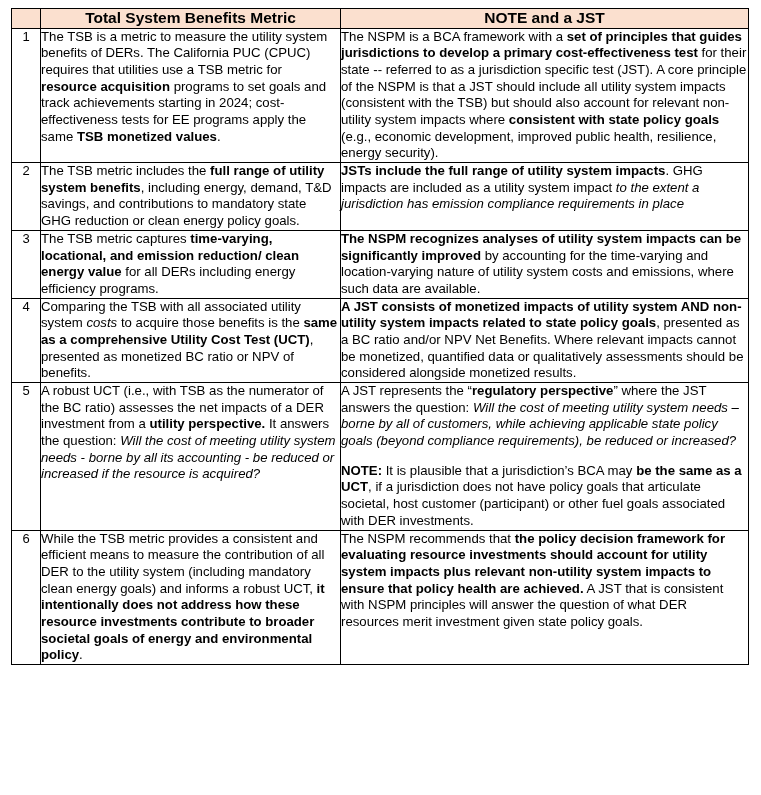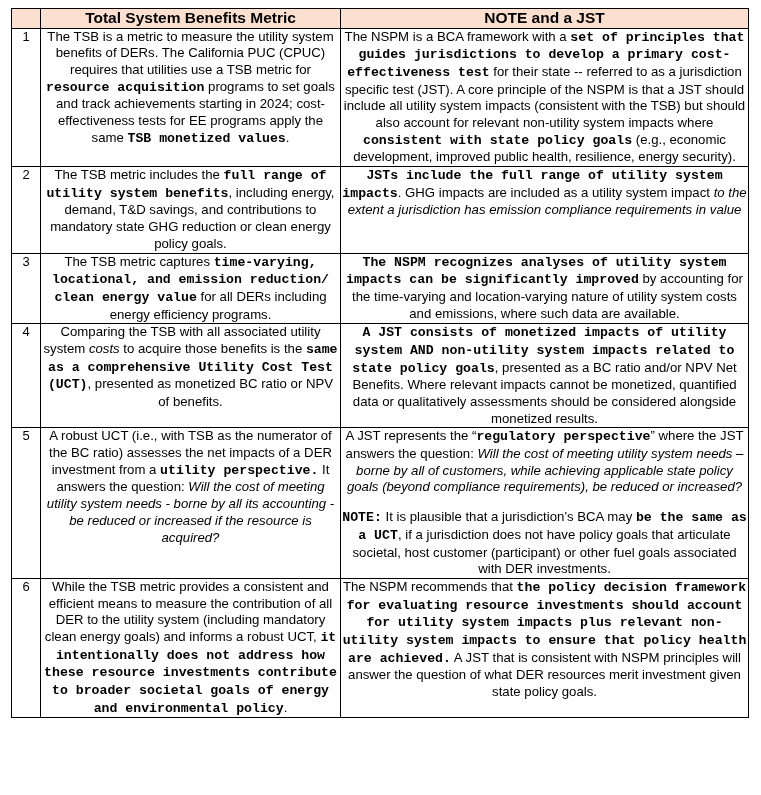--- a/index.html
+++ b/index.html
@@ -53,29 +53,29 @@
   td.num {
     text-align: center;
     vertical-align: middle;
     font-size: 13px;
     line-height: 1.2;
   }
   td.cell {
     padding: 6px 7px 7px 8px;
     font-size: 13.2px;
     line-height: 1.265;
-    text-align: center;
+    text-align: left;
   }
   td.cell p {
     margin: 0;
   }
   td.cell p + p {
     margin-top: 13px;
   }
-  b { font-weight: bold; font-family: Liberation Mono, monospace; }
+  b { font-weight: bold; }
   i { font-style: italic; }
 </style>
 </head>
 <body>
 
 <div class="page">
   <table class="compare">
     <colgroup>
       <col class="c-num">
       <col class="c-left">
@@ -90,21 +90,21 @@
     </thead>
     <tbody>
       <tr>
         <td class="num">1</td>
         <td class="cell">The TSB is a metric to measure the utility system benefits of DERs. The California PUC (CPUC) requires that utilities use a TSB metric for <b>resource acquisition</b> programs to set goals and track achievements starting in 2024; cost-effectiveness tests for EE programs apply the same <b>TSB monetized values</b>.</td>
         <td class="cell">The NSPM is a BCA framework with a <b>set of principles that guides jurisdictions to develop a primary cost-effectiveness test</b> for their state -- referred to as a jurisdiction specific test (JST). A core principle of the NSPM is that a JST should include all utility system impacts (consistent with the TSB) but should also account for relevant non-utility system impacts where <b>consistent with state policy goals</b> (e.g., economic development, improved public health, resilience, energy security).</td>
       </tr>
       <tr>
         <td class="num">2</td>
         <td class="cell">The TSB metric includes the <b>full range of utility system benefits</b>, including energy, demand, T&amp;D savings, and contributions to mandatory state GHG reduction or clean energy policy goals.</td>
-        <td class="cell"><b>JSTs include the full range of utility system impacts</b>. GHG impacts are included as a utility system impact <i>to the extent a jurisdiction has emission compliance requirements in value</i></td>
+        <td class="cell"><b>JSTs include the full range of utility system impacts</b>. GHG impacts are included as a utility system impact <i>to the extent a jurisdiction has emission compliance requirements in place</i></td>
       </tr>
       <tr>
         <td class="num">3</td>
         <td class="cell">The TSB metric captures <b>time-varying, locational, and emission reduction/ clean energy value</b> for all DERs including energy efficiency programs.</td>
         <td class="cell"><b>The NSPM recognizes analyses of utility system impacts can be significantly improved</b> by accounting for the time-varying and location-varying nature of utility system costs and emissions, where such data are available.</td>
       </tr>
       <tr>
         <td class="num">4</td>
         <td class="cell">Comparing the TSB with all associated utility system <i>costs</i> to acquire those benefits is the <b>same as a comprehensive Utility Cost Test (UCT)</b>, presented as monetized BC ratio or NPV of benefits.</td>
         <td class="cell"><b>A JST consists of monetized impacts of utility system AND non-utility system impacts related to state policy goals</b>, presented as a BC ratio and/or NPV Net Benefits. Where relevant impacts cannot be monetized, quantified data or qualitatively assessments should be considered alongside monetized results.</td>

